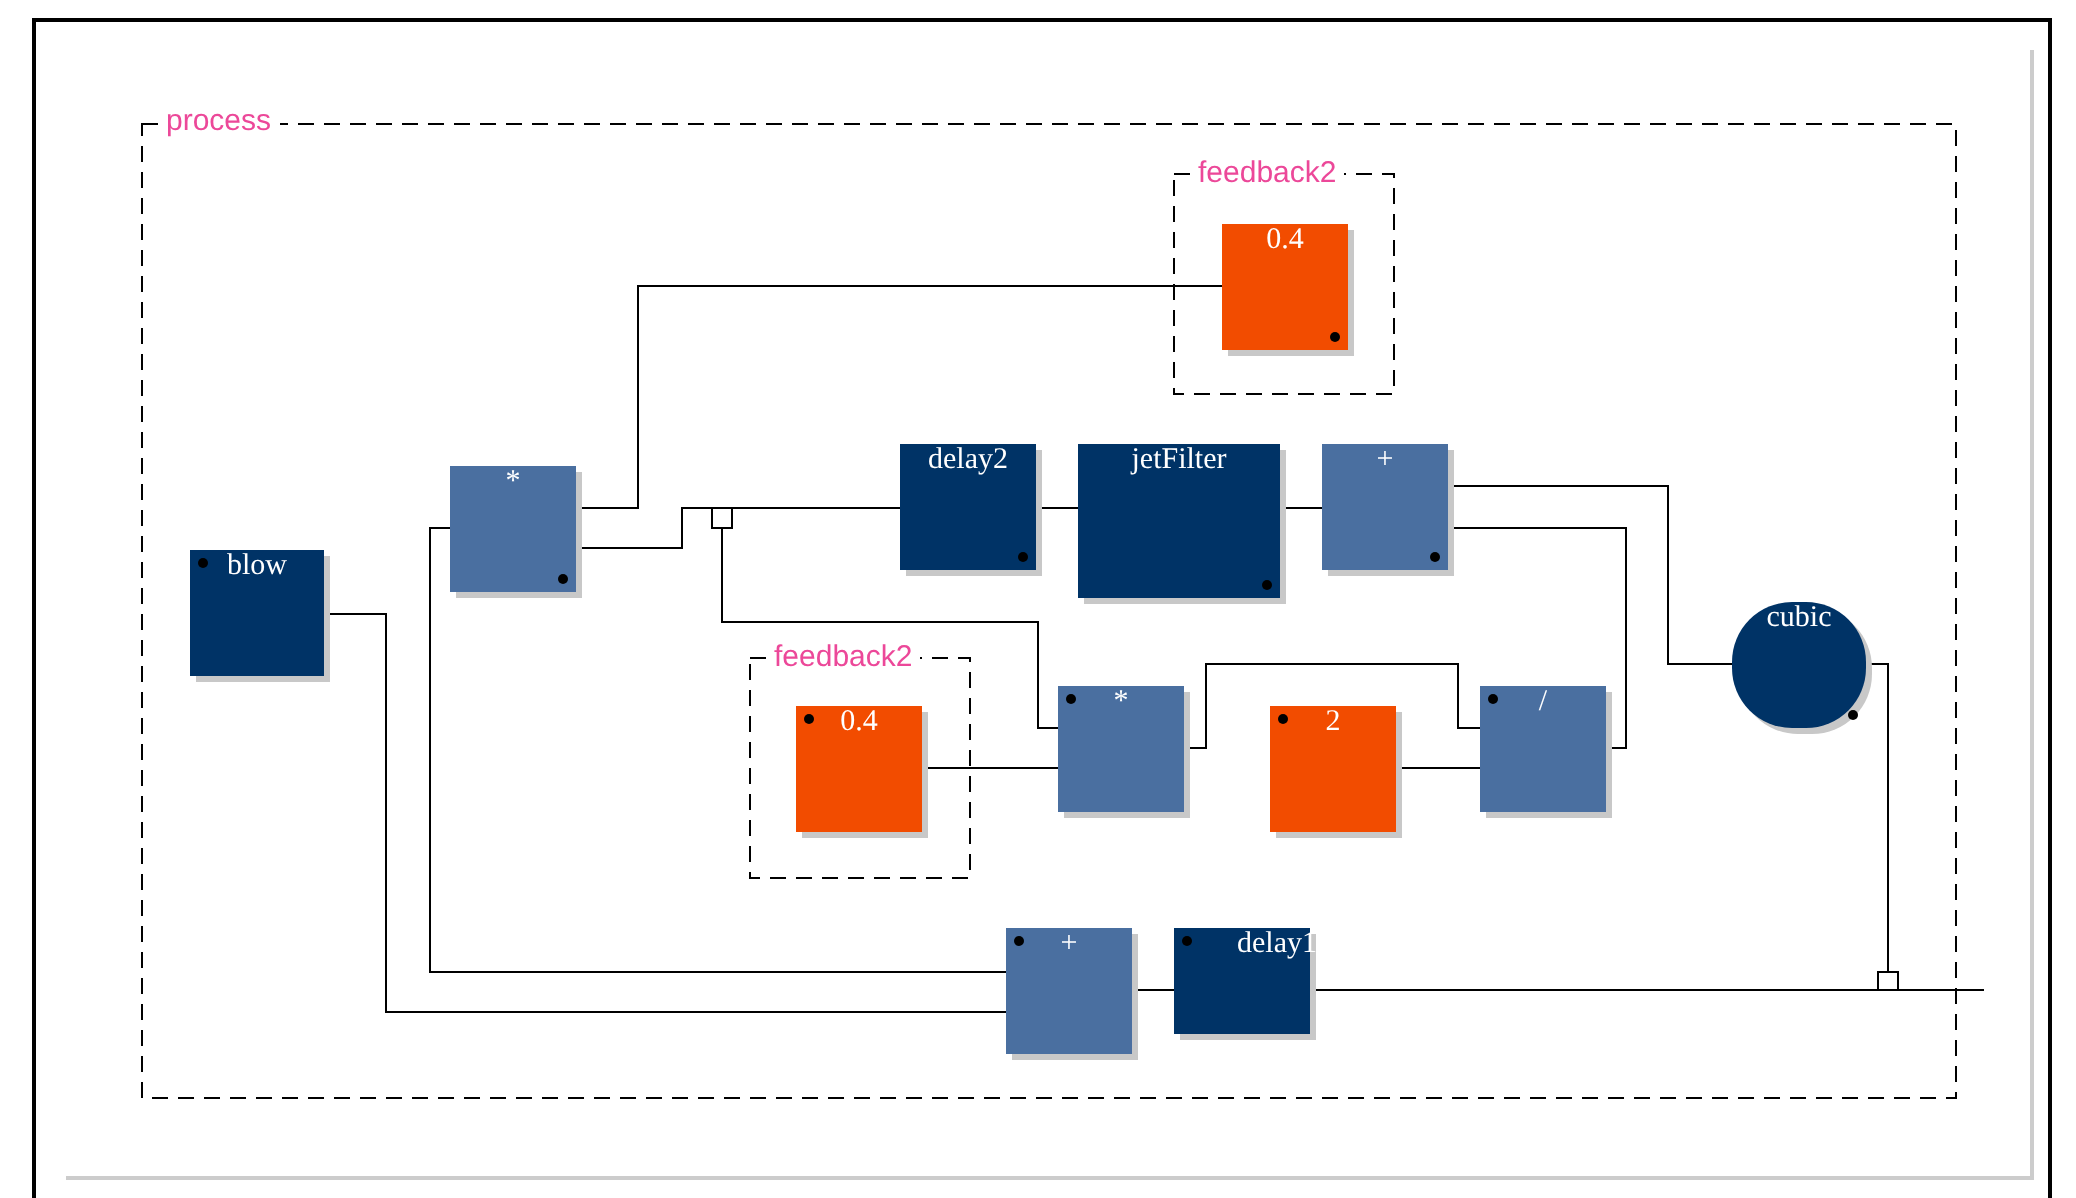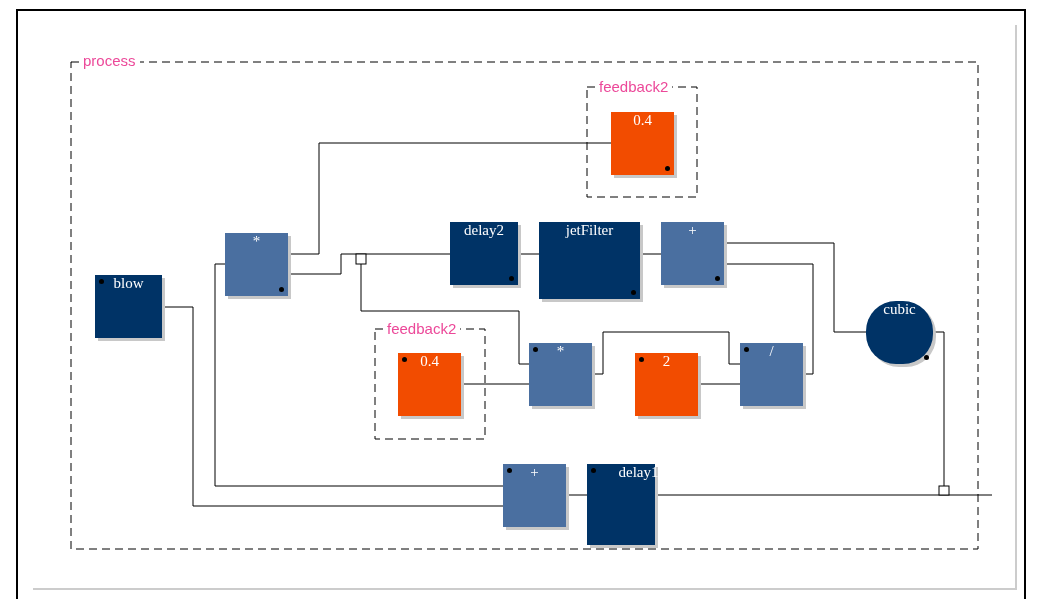--- a/index.html
+++ b/index.html
@@ -110,16 +110,16 @@
   <span>2</span>
 </div>
 <div class="block mid" style="left:740px;top:343px;width:63px;height:63px;">
   <span class="dot tl"></span>
   <span>/</span>
 </div>
 <div class="block mid" style="left:503px;top:464px;width:63px;height:63px;">
   <span class="dot tl"></span>
   <span>+</span>
 </div>
-<div class="block dark" style="left:587px;top:464px;width:68px;height:81px;padding-left:35px;">
+<div class="block dark" style="left:587px;top:464px;width:68px;height:53px;padding-left:35px;">
   <span class="dot tl"></span>
   <span>delay1</span>
 </div>
 
 </body></html>

